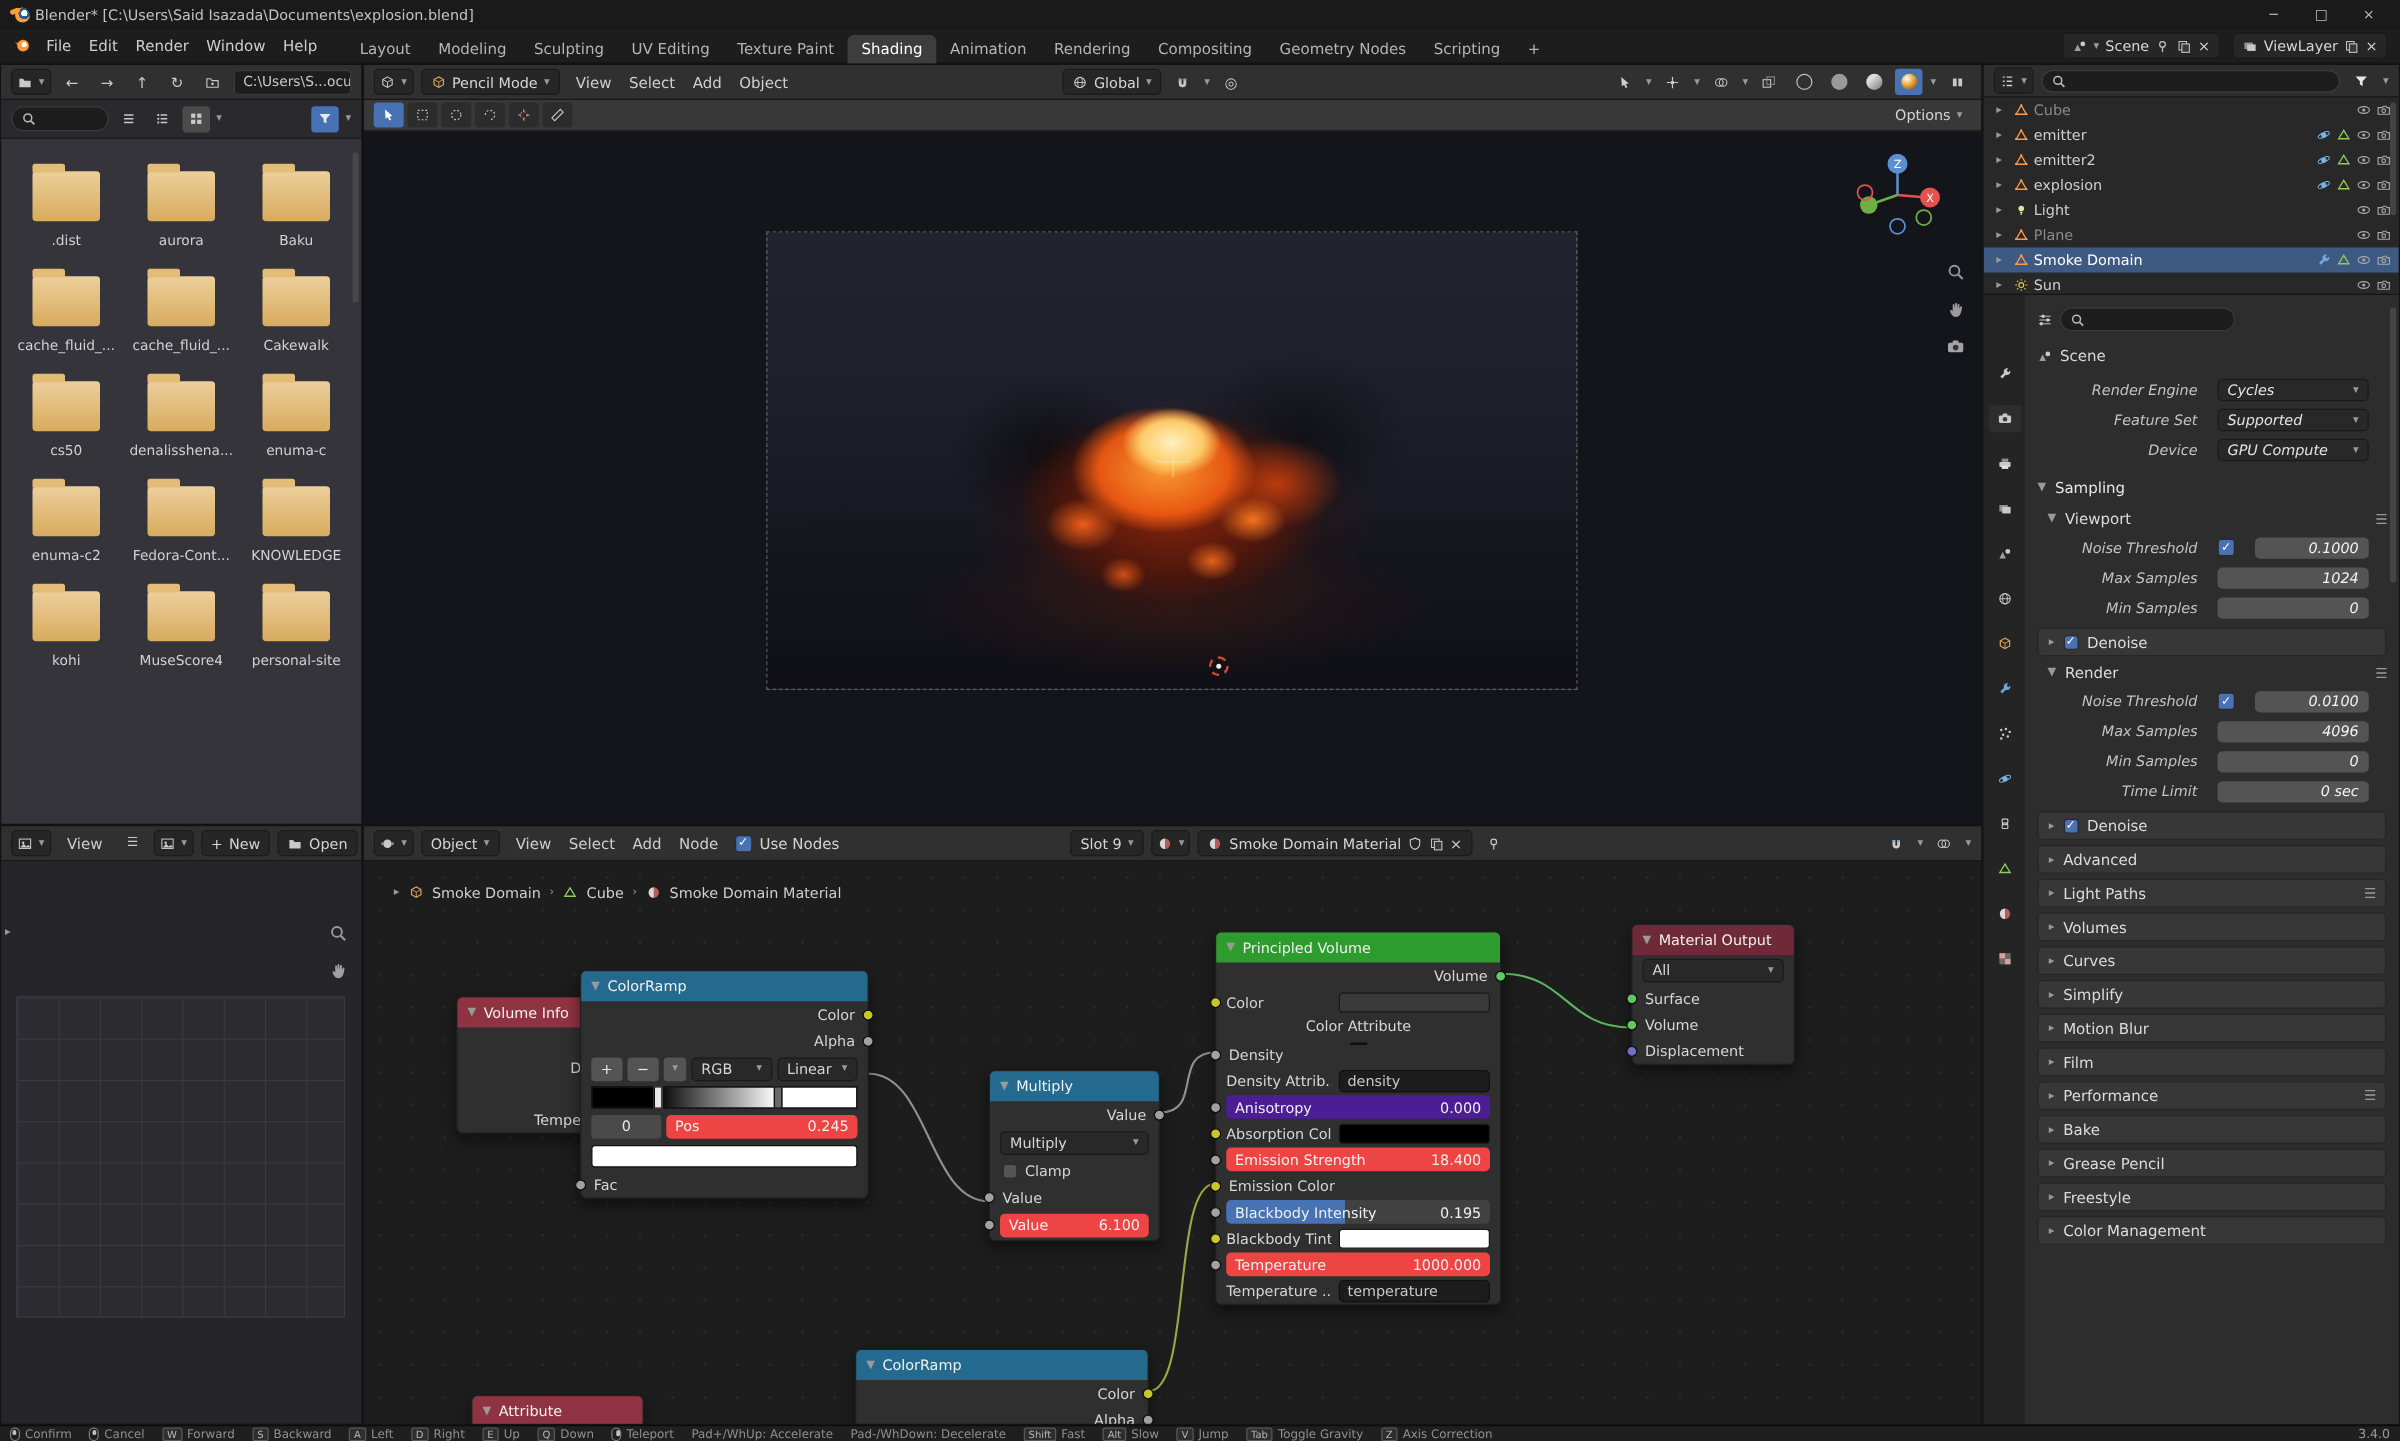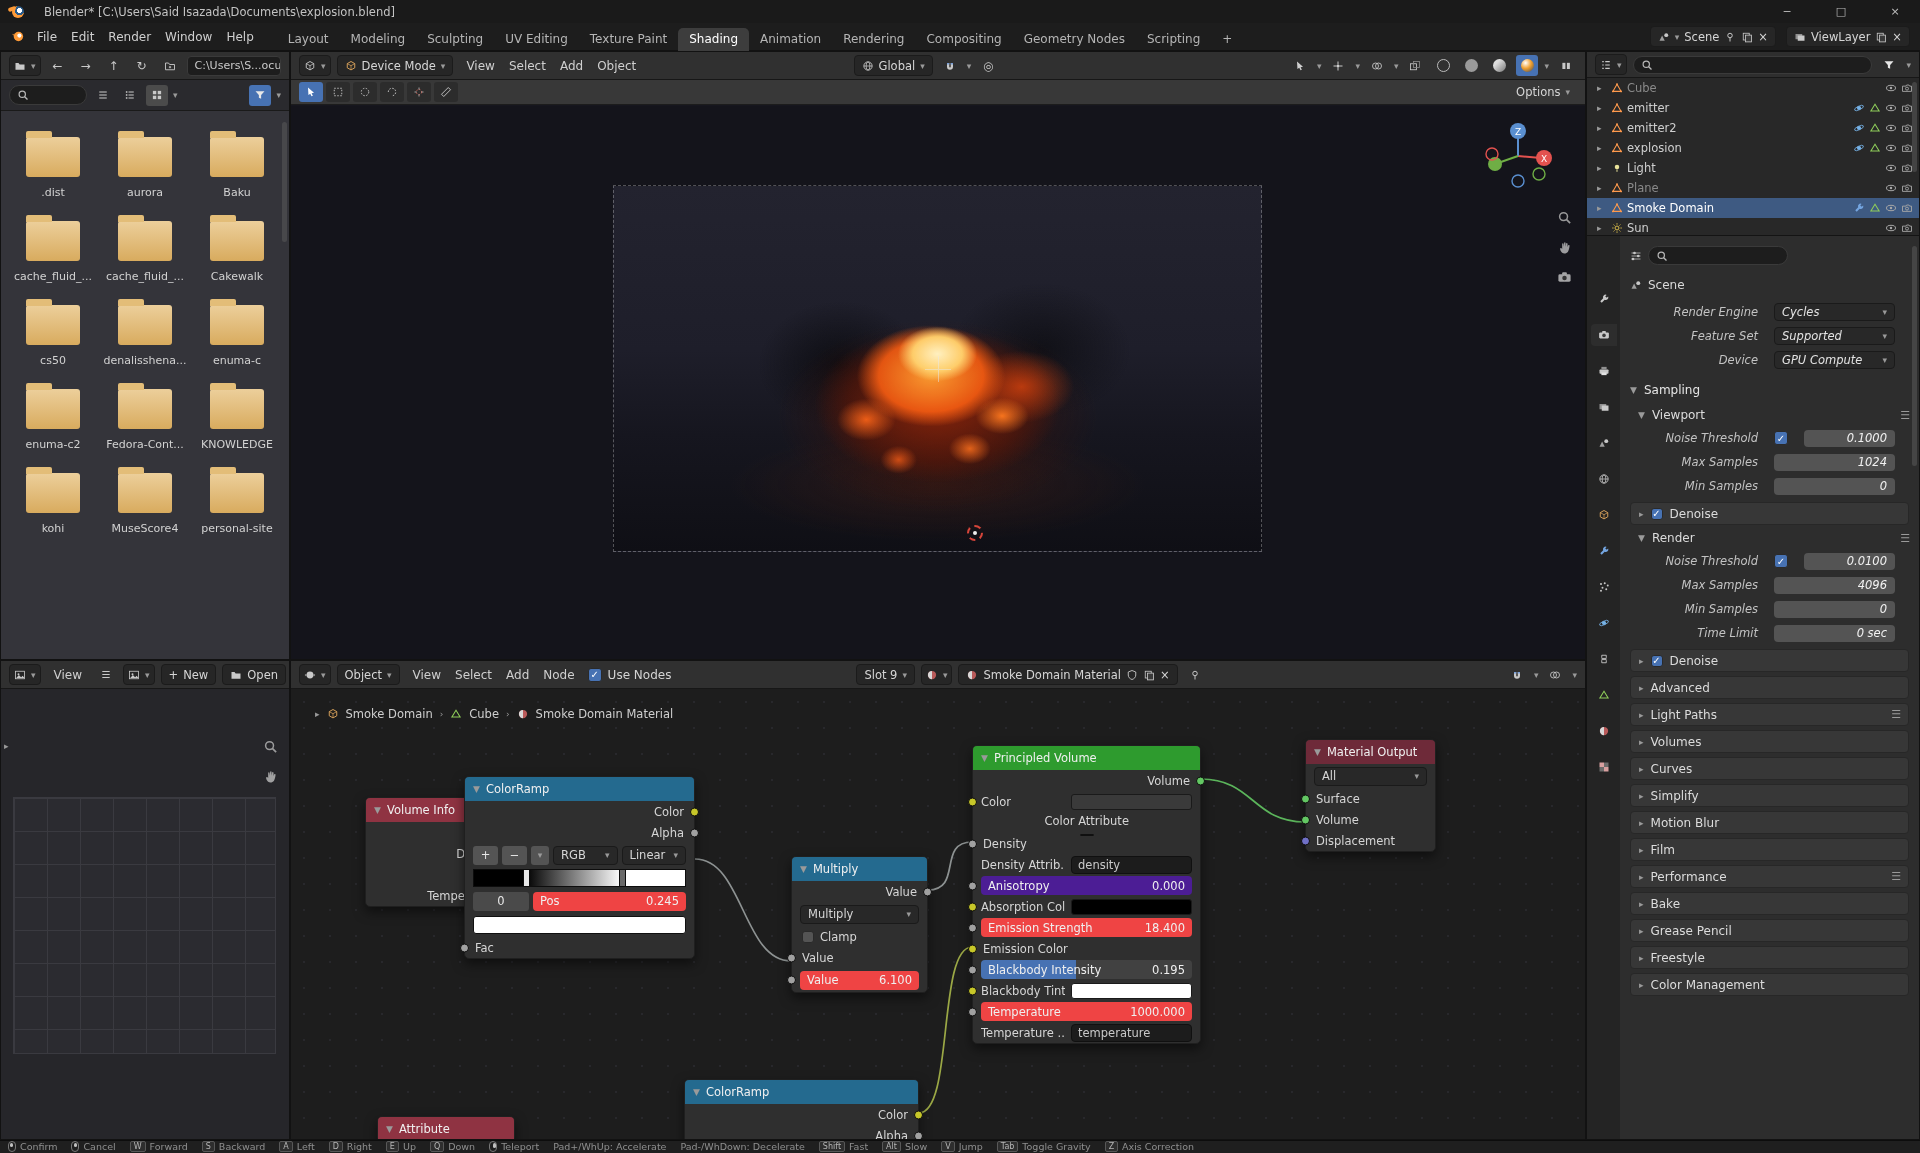--- a/index.html
+++ b/index.html
@@ -16,21 +16,21 @@
   .ic svg { width:100%; height:100%; }
   .ic12 { width:12px; height:12px; display:inline-flex; }
   .ic12 svg { width:100%; height:100%; }
   .ehead { display:flex; align-items:center; gap:6px; background:#303030; border-bottom:1px solid #171717; height:28px; padding:0 8px; }
   .cb { width:14px; height:14px; border-radius:3px; background:#545454; border:1px solid #2a2a2a; display:inline-flex; align-items:center; justify-content:center; color:#fff; font-size:10px; flex:none; }
   .cb.checked { background:#4772b3; }
   .cb.checked::after { content:"✓"; }
   .scrollbar { position:absolute; width:5px; border-radius:3px; background:#5a5a5a; opacity:.55; }
 
   
-  #titlebar { position:absolute; left:0; top:0; width:1920px; height:23px; background:#1a1a1a; display:flex; align-items:center; padding:0 8px; gap:20px; }
+  #titlebar { position:absolute; left:0; top:0; width:1920px; height:23px; background:#1a1a1a; display:flex; align-items:center; padding:0 8px; gap:4px; }
   #titlebar .title { color:#c3c3c3; font-size:11.5px; }
   #titlebar .spacer { flex:1; }
   .winbtn { width:34px; height:19px; display:flex; align-items:center; justify-content:center; color:#bdbdbd; font-size:11px; }
   .blogo { width:16px; height:12px; position:relative; }
   .blogo::before { content:""; position:absolute; right:0; top:0; width:12px; height:12px; border-radius:50%; background:radial-gradient(circle at 62% 38%, #fff 0 24%, #2a5b8a 25% 44%, #ff9b38 45% 100%); }
   .blogo::after { content:""; position:absolute; left:0; top:1px; width:8px; height:4px; border-radius:3px; background:#ff9b38; transform:rotate(-20deg); }
 
   
   #menubar { position:absolute; left:0; top:23px; width:1920px; height:28px; background:#1d1d1d; border-bottom:1px solid #121212; display:flex; align-items:center; padding:0 6px; gap:2px; }
   #workspace-tabs { display:flex; align-items:flex-end; margin-left:14px; height:28px; }
@@ -135,21 +135,21 @@
   .plabel { width:128px; flex:none; text-align:right; color:#c3c3c3; font-size:11.5px; white-space:nowrap; }
   .pfield { flex:1; background:#545454; border-radius:4px; height:17px; display:flex; align-items:center; justify-content:flex-end; padding:0 8px; color:#f2f2f2; font-size:11.5px; }
   .pdrop { flex:1; background:#282828; border:1px solid #1a1a1a; border-radius:4px; height:18px; display:flex; align-items:center; justify-content:space-between; padding:0 7px; color:#e3e3e3; font-size:11.5px; }
   .psec-open { display:flex; align-items:center; gap:7px; height:24px; color:#e6e6e6; margin-top:6px; font-size:12px; }
   .psub { display:flex; align-items:center; gap:7px; height:22px; color:#dcdcdc; margin-top:2px; padding-left:8px; }
   .psub .flex,.pcollapse .flex,.psec-open .flex { flex:1; }
   .pcollapse { display:flex; align-items:center; gap:7px; height:23px; margin:4px 0 0 0; background:#373737; border:1px solid #272727; border-radius:4px; padding:0 8px; color:#dcdcdc; }
   .menu-ic { color:#9a9a9a; font-size:11px; letter-spacing:-1px; }
 
   
-  #statusbar { position:absolute; left:0; top:1140px; width:1920px; height:13px; background:#1f1f1f; border-top:1px solid #0d0d0d; display:flex; align-items:flex-start; gap:14px; padding:0 8px;flex-direction:column; }
+  #statusbar { position:absolute; left:0; top:1140px; width:1920px; height:13px; background:#1f1f1f; border-top:1px solid #0d0d0d; display:flex; align-items:flex-end; gap:14px; padding:0 8px; }
   .hint { display:inline-flex; align-items:center; gap:4px; color:#8f8f8f; font-size:9.5px; white-space:nowrap; }
   .kbd { border:1px solid #585858; background:#2e2e2e; border-radius:2px; font-size:8px; padding:0 3px; min-width:11px; height:11px; line-height:10px; text-align:center; color:#b5b5b5; }
   .mbadge { width:8px; height:11px; border:1px solid #787878; border-radius:4px; position:relative; flex:none; }
   .mbadge::before { content:""; position:absolute; top:1px; width:3px; height:4px; background:#c0c0c0; border-radius:2px; }
   .mbadge.l::before { left:1px; } .mbadge.r::before { right:1px; } .mbadge.m::before { left:2.5px; height:5px; }
   #sb-version { margin-left:auto; color:#9a9a9a; font-size:10px; }
 </style>
 </head>
 <body>
 
@@ -378,21 +378,21 @@
           </span>
           <span class="dd-caret caret">▾</span>
         </span>
       <span class="pill">
           <span class="ic12">
             <svg viewBox="0 0 16 16">
               <path d="M8 2l5 2.8v5.6L8 13.2 3 10.4V4.8z" fill="none" stroke="#d8a15a" stroke-width="1.3"></path>
               <path d="M8 7.6V13.2M8 7.6L3 4.8M8 7.6l5-2.8" stroke="#d8a15a" stroke-width="1"></path>
             </svg>
           </span>
-          <span>Device Mode</span>
+          <span>Pencil Mode</span>
           <span class="dd-caret caret">▾</span>
         </span>
       <nav id="vp-menus" style="display:flex;">
           <span class="mitem">View</span>
           <span class="mitem">Select</span>
           <span class="mitem">Add</span>
           <span class="mitem">Object</span>
         </nav>
       <span style="flex:1"></span>
       <span class="pill">

